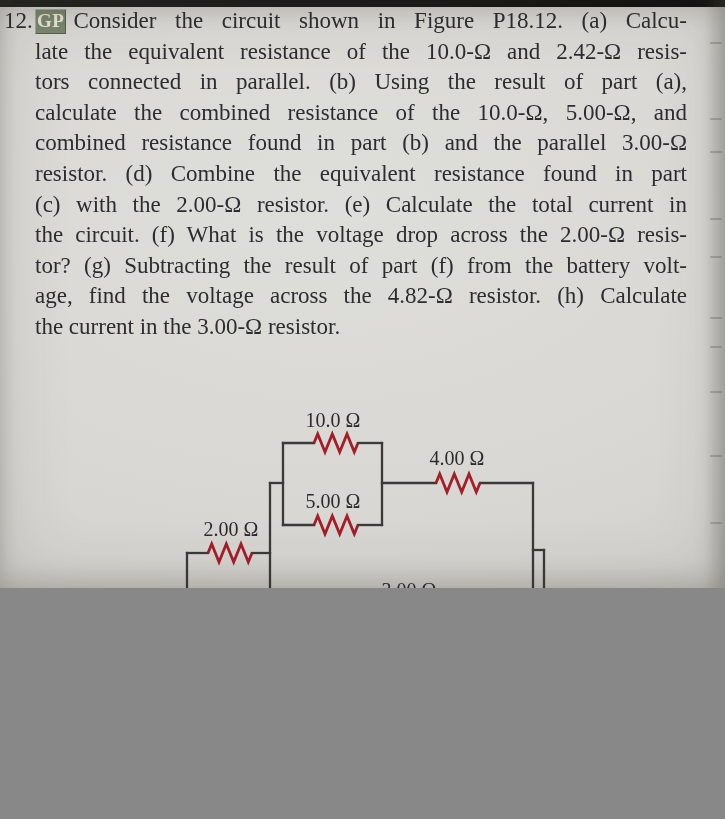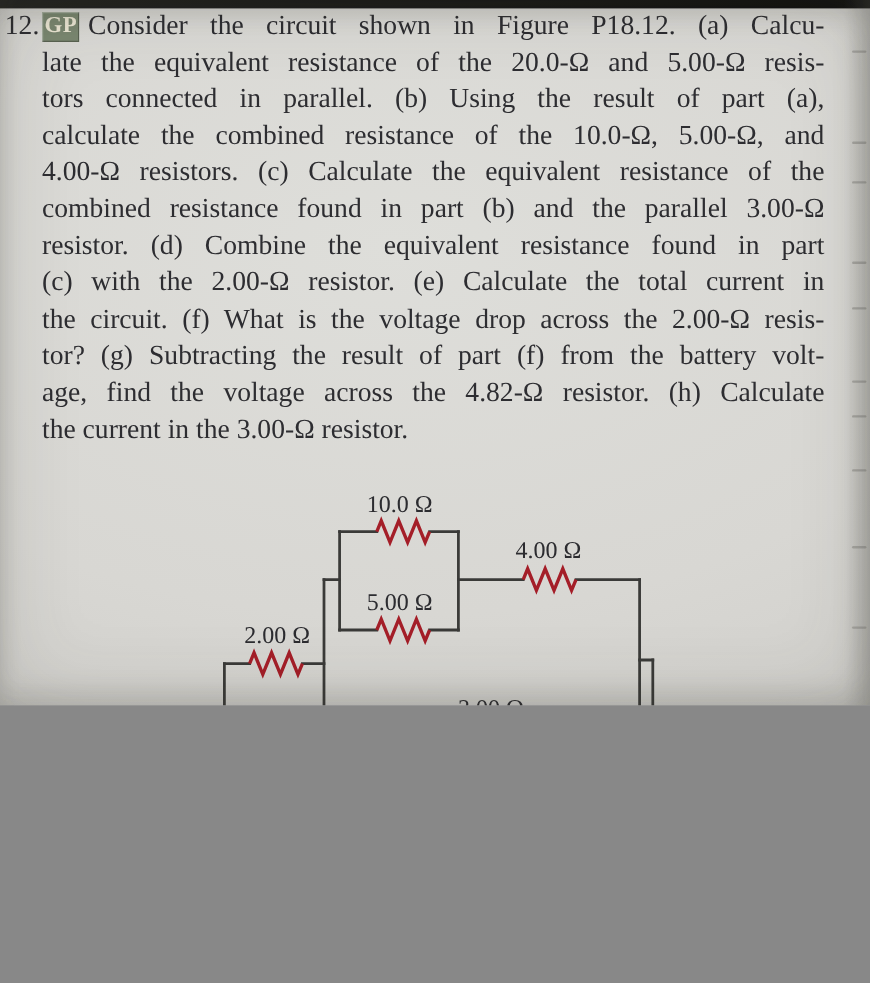--- a/index.html
+++ b/index.html
@@ -43,24 +43,23 @@
 </head>
 <body>
 
 <div class="page">
   <div class="topbar"></div>
 
   <div class="problem">
     <div class="pline l1">
       <span class="pnum">12.</span><span class="gp">GP</span><span>Consider the circuit shown in Figure P18.12. (a) Calcu-</span>
     </div>
-    <div class="pline">late the equivalent resistance of the 20.0-Ω and 5.00-Ω resis-</div>
+    <div class="pline">late the equivalent resistance of the 10.0-Ω and 2.42-Ω resis-</div>
     <div class="pline">tors connected in parallel. (b) Using the result of part (a),</div>
     <div class="pline">calculate the combined resistance of the 10.0-Ω, 5.00-Ω, and</div>
-    <div class="pline">4.00-Ω resistors. (c) Calculate the equivalent resistance of the</div>
     <div class="pline">combined resistance found in part (b) and the parallel 3.00-Ω</div>
     <div class="pline">resistor. (d) Combine the equivalent resistance found in part</div>
     <div class="pline">(c) with the 2.00-Ω resistor. (e) Calculate the total current in</div>
     <div class="pline">the circuit. (f) What is the voltage drop across the 2.00-Ω resis-</div>
     <div class="pline">tor? (g) Subtracting the result of part (f) from the battery volt-</div>
     <div class="pline">age, find the voltage across the 4.82-Ω resistor. (h) Calculate</div>
     <div class="pline last">the current in the 3.00-Ω resistor.</div>
   </div>
 
   <svg class="circuit" width="725" height="819" viewBox="0 0 725 819">

